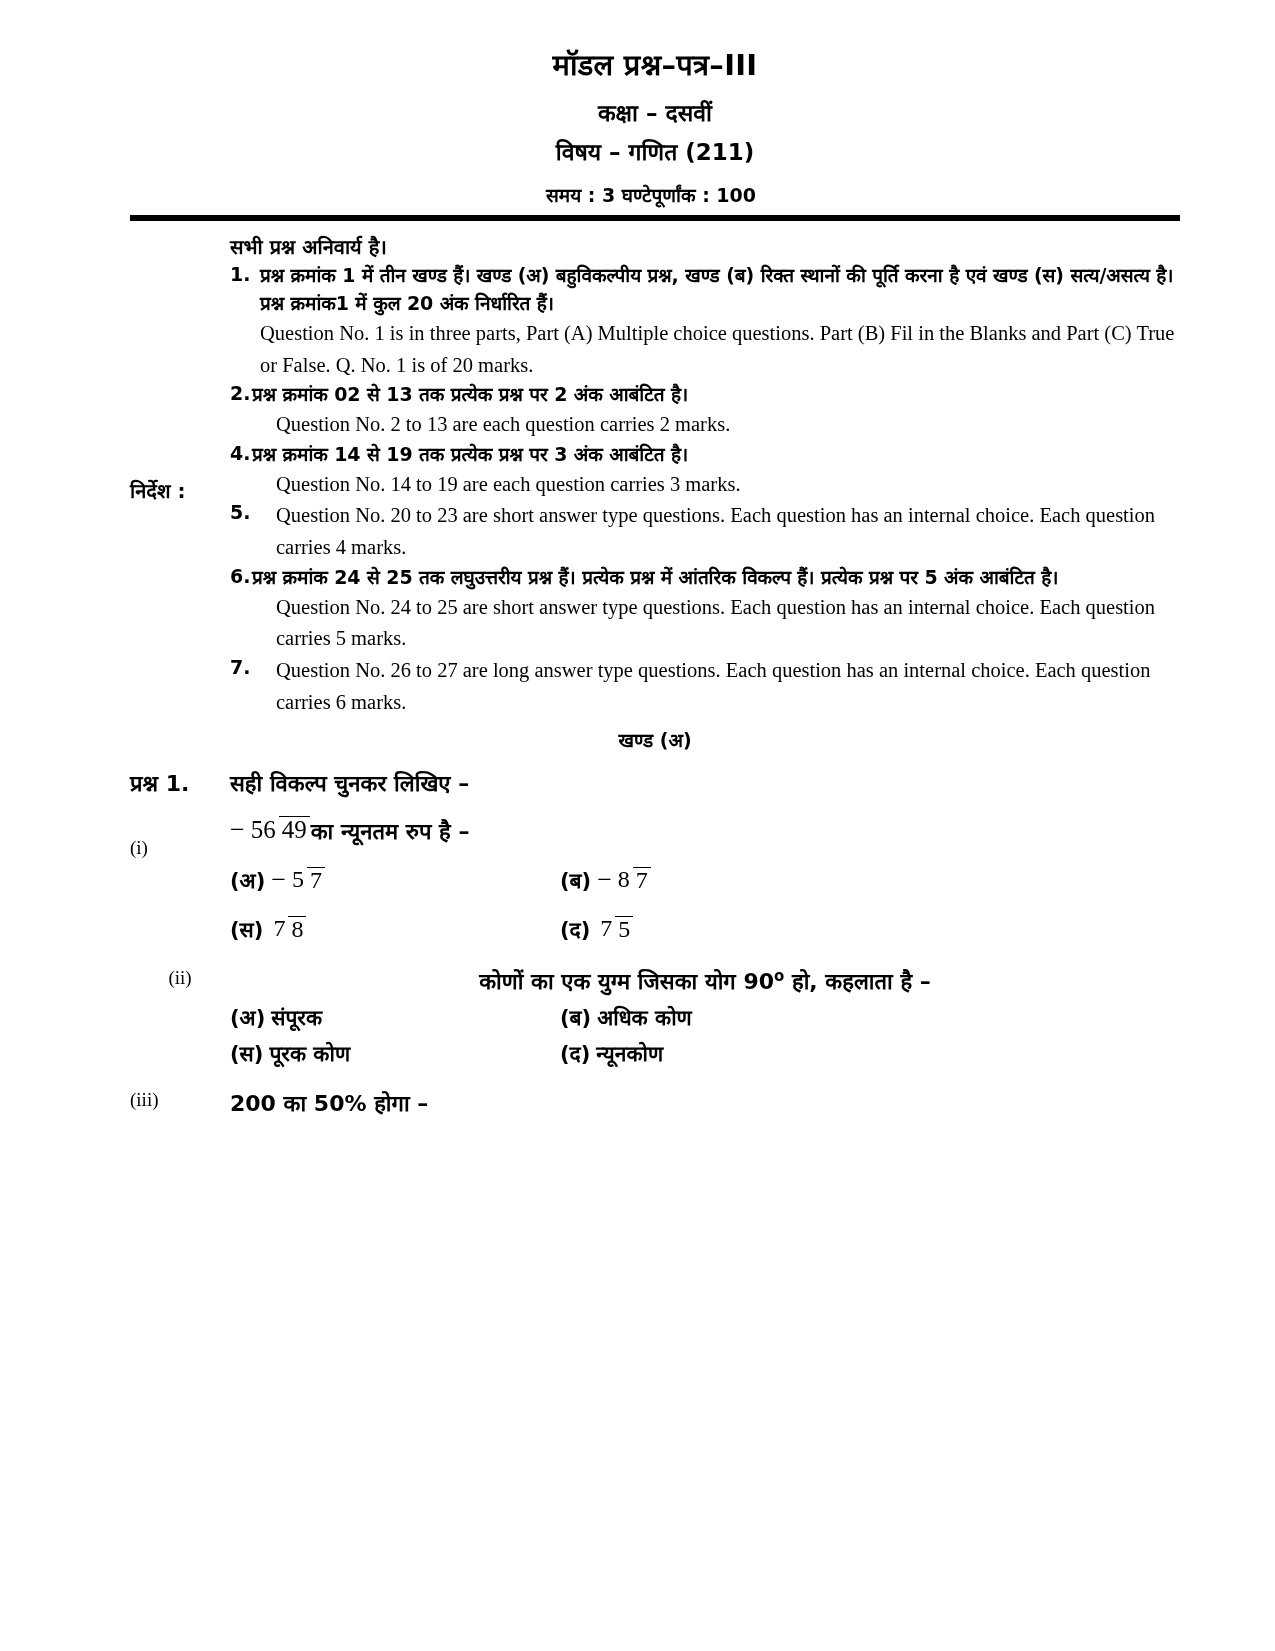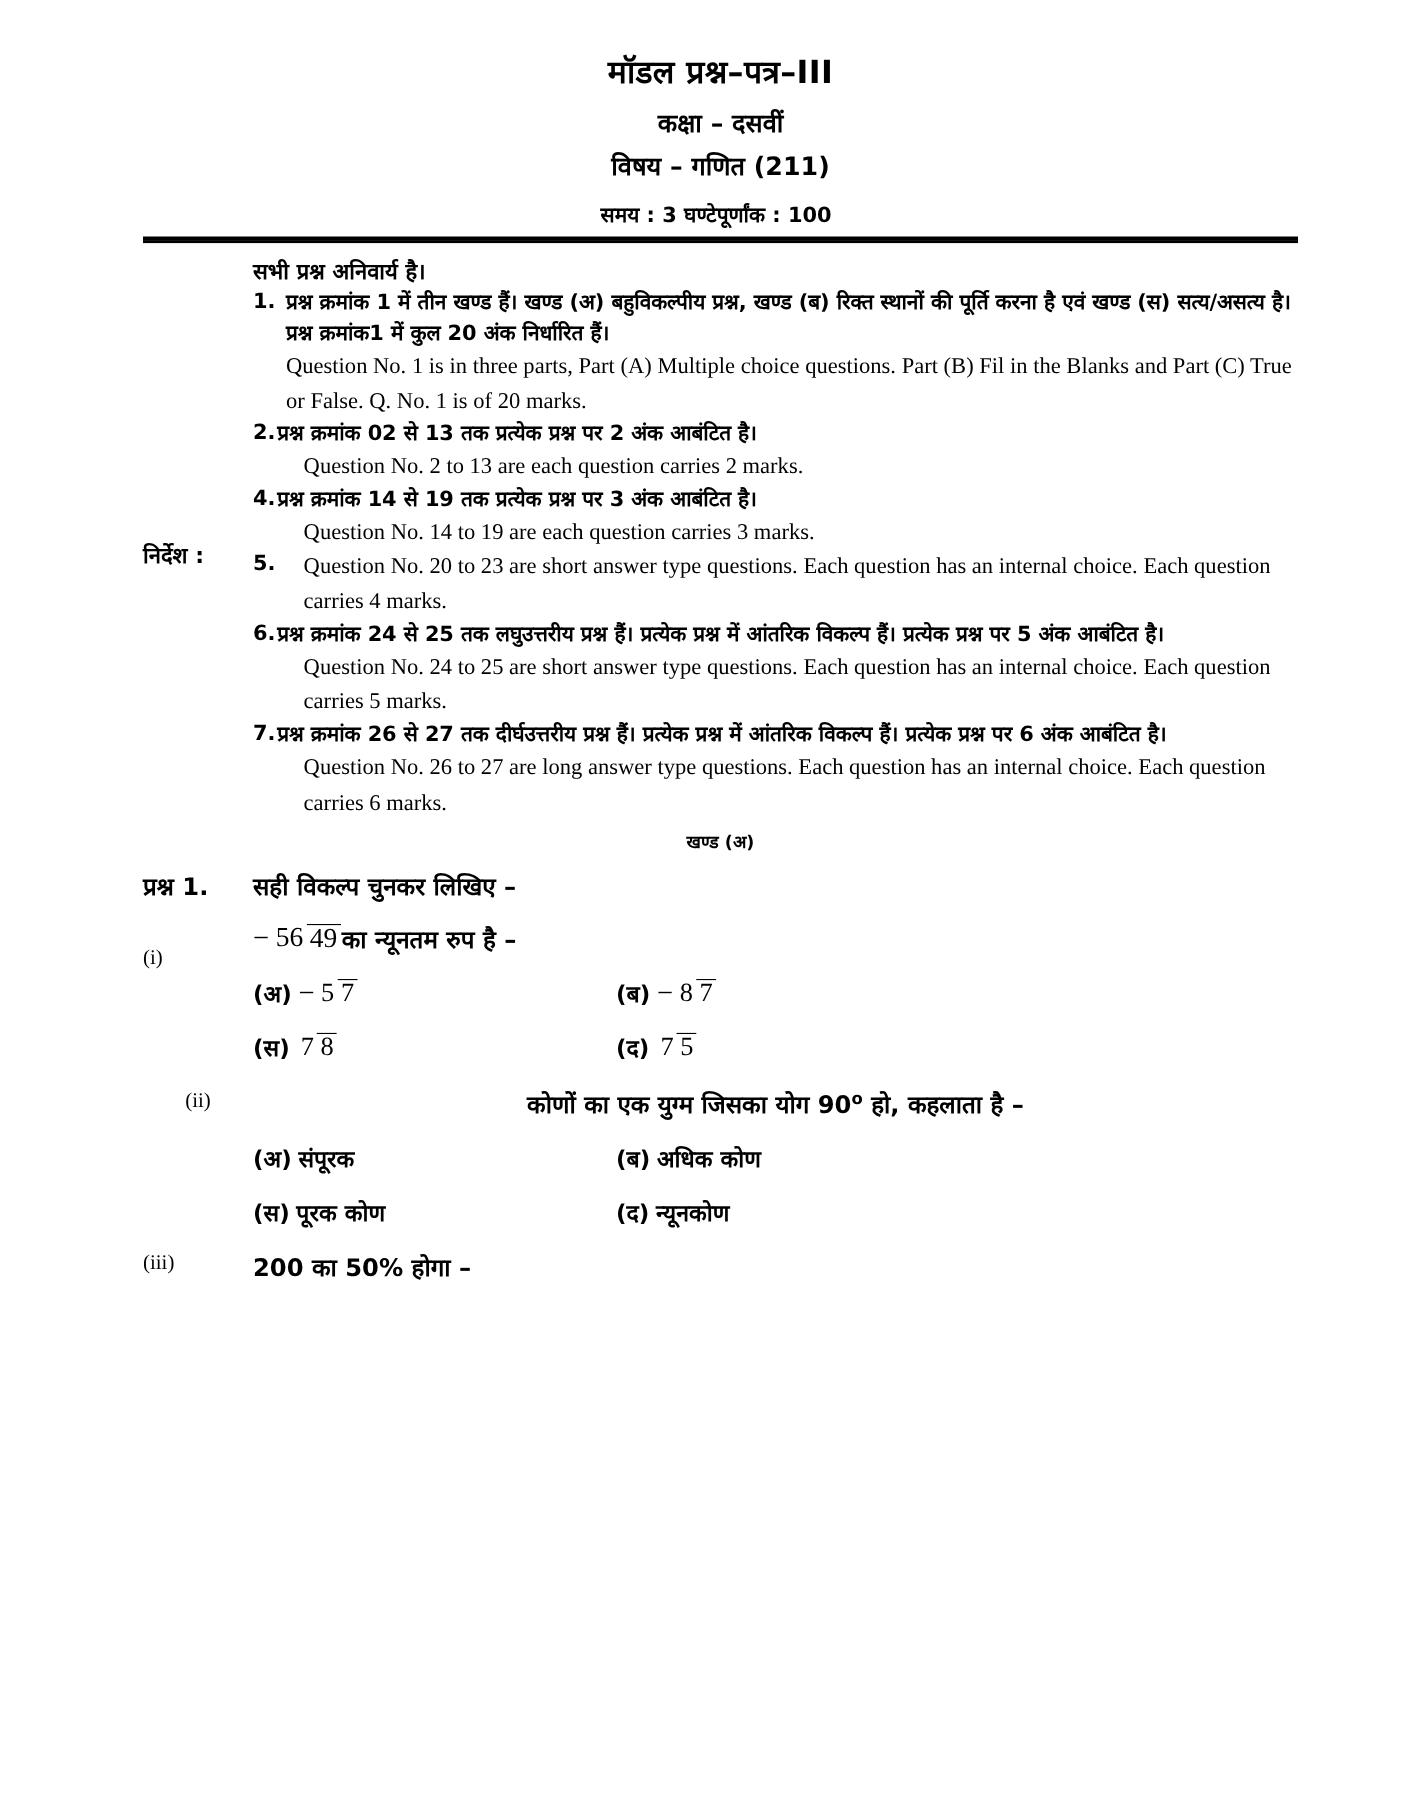--- a/index.html
+++ b/index.html
@@ -95,21 +95,21 @@
     font-size: 20.5px;
     line-height: 1.55;
   }
   .indent-en { padding-left: 24px; }
 
   
   .section-head {
     text-align: center;
     font-family: "DejaVu Sans", "Liberation Sans", sans-serif;
     font-weight: bold;
-    font-size: 16px;
+    font-size: 19px;
     margin-top: 8px;
   }
 
   
   .q1row { display: flex; align-items: flex-start; margin-top: 14px; }
   .q1label {
     font-family: "DejaVu Sans", "Liberation Sans", sans-serif;
     font-weight: bold;
     font-size: 22px;
     width: 100px;
@@ -175,21 +175,20 @@
   .opt-key {
     font-family: "DejaVu Sans", "Liberation Sans", sans-serif;
     font-weight: bold;
     font-size: 21px;
     margin-right: 6px;
   }
   .opt-txt {
     font-family: "DejaVu Sans", "Liberation Sans", sans-serif;
     font-weight: bold;
     font-size: 21px;
-    margin-top: 13px;
   }
   .opts-text { margin-top: 8px; }
   .opts-text .opt { align-items: baseline; }
   .sup { font-size: 0.68em; vertical-align: super; }
 </style>
 </head>
 <body>
 
 <div class="page">
 
@@ -246,21 +245,20 @@
         <div class="instr-num wide">6.</div>
         <div class="instr-body">
           <div class="hi">प्रश्न क्रमांक 24 से 25 तक लघुउत्तरीय प्रश्न हैं। प्रत्येक प्रश्न में आंतरिक विकल्प हैं। प्रत्येक प्रश्न पर 5 अंक आबंटित है।</div>
           <div class="en indent-en">Question No. 24 to 25 are short answer type questions. Each question has an internal choice. Each question carries 5 marks.</div>
         </div>
       </div>
 
       <div class="instr-item">
         <div class="instr-num wide">7.</div>
         <div class="instr-body">
-          <div class="hi">प्रश्न क्रमांक 26 से 27 तक दीर्घउत्तरीय प्रश्न हैं। प्रत्येक प्रश्न में आंतरिक विकल्प हैं। प्रत्येक प्रश्न पर 6 अंक आबंटित है।</div>
           <div class="en indent-en">Question No. 26 to 27 are long answer type questions. Each question has an internal choice. Each question carries 6 marks.</div>
         </div>
       </div>
 
     </div>
   </div>
 
   <div class="section-head">खण्ड (अ)</div>
 
   <div class="q1row">

